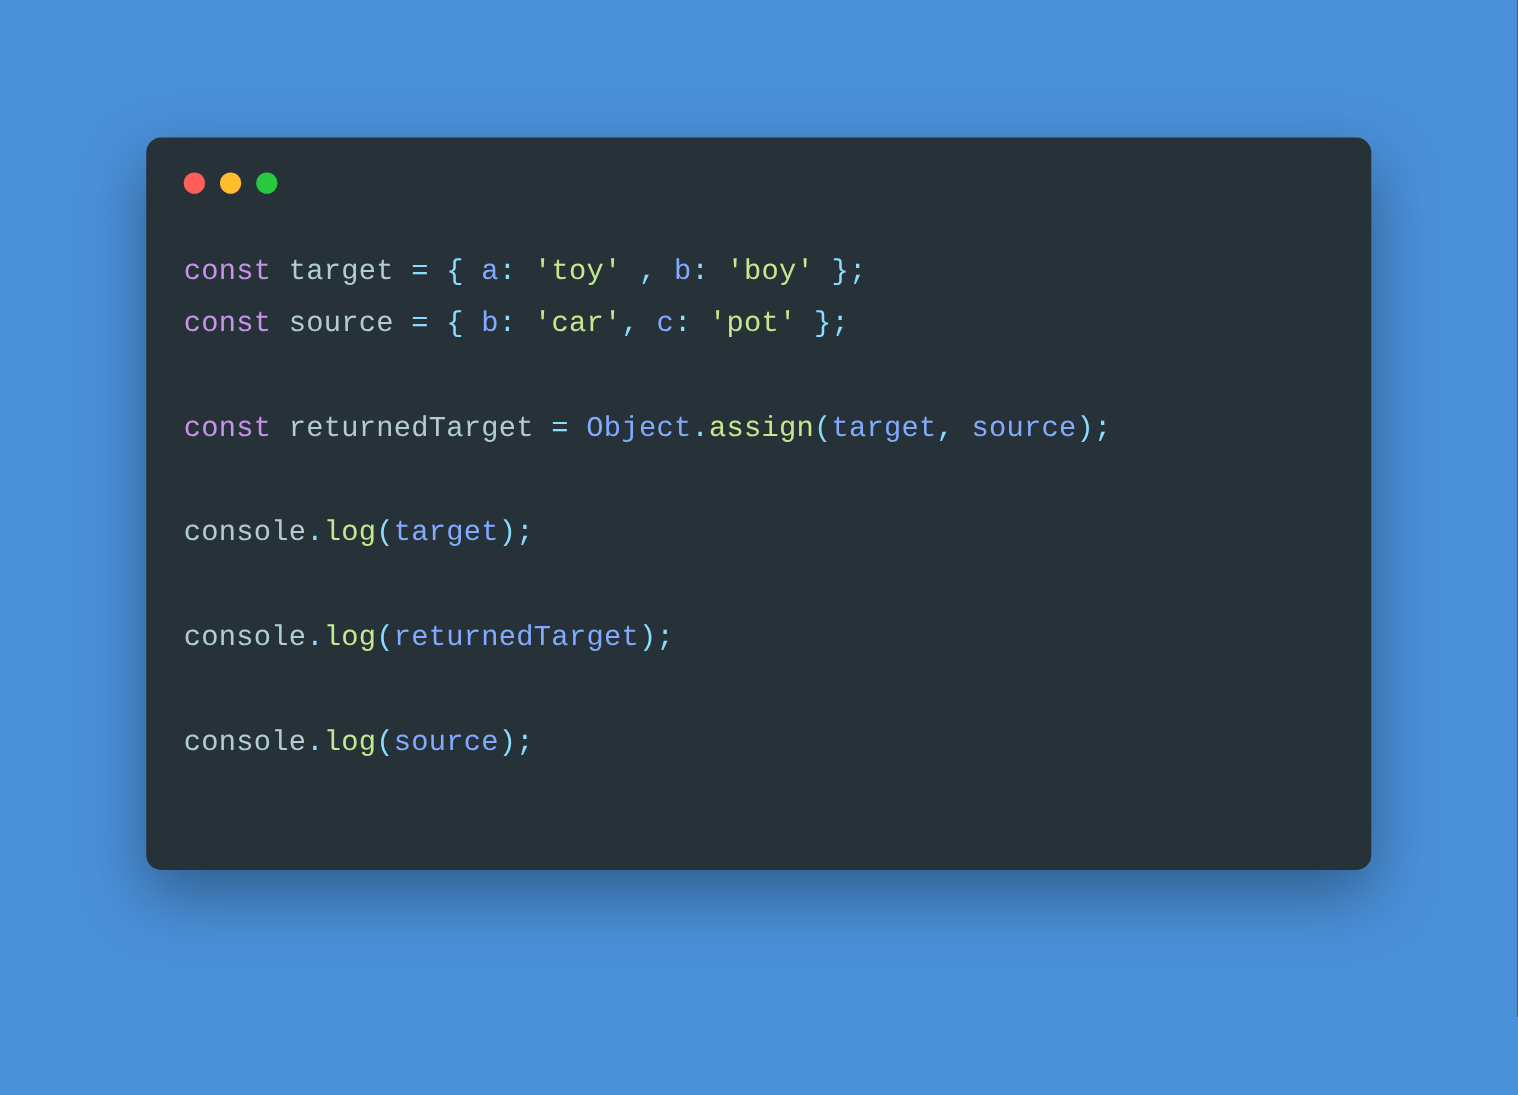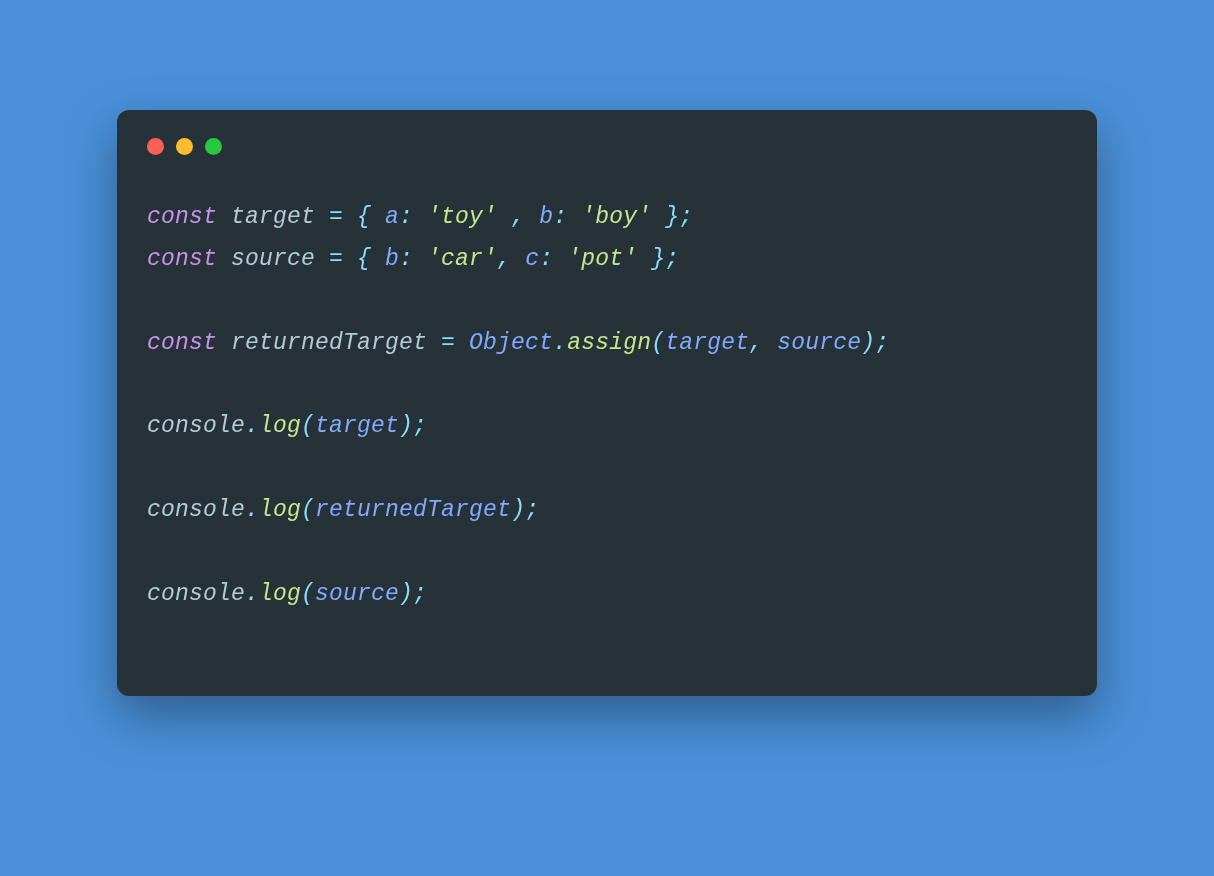--- a/index.html
+++ b/index.html
@@ -34,21 +34,20 @@
   .dot.red    { background: #ff5f56; }
   .dot.yellow { background: #ffbd2e; }
   .dot.green  { background: #27c93f; }
 
   .code {
     font-size: 23px;
     line-height: 1.82;
     color: #c3cee3;
     white-space: pre;
     letter-spacing: 0.2px;
-    font-style: italic;
   }
 
   
   .kw   { color: #c792ea; } 
   .vr   { color: #b2ccd6; } 
   .op   { color: #89ddff; } 
   .pr   { color: #82aaff; } 
   .str  { color: #c3e88d; } 
   .cls  { color: #82aaff; } 
   .fn   { color: #c3e88d; } 

